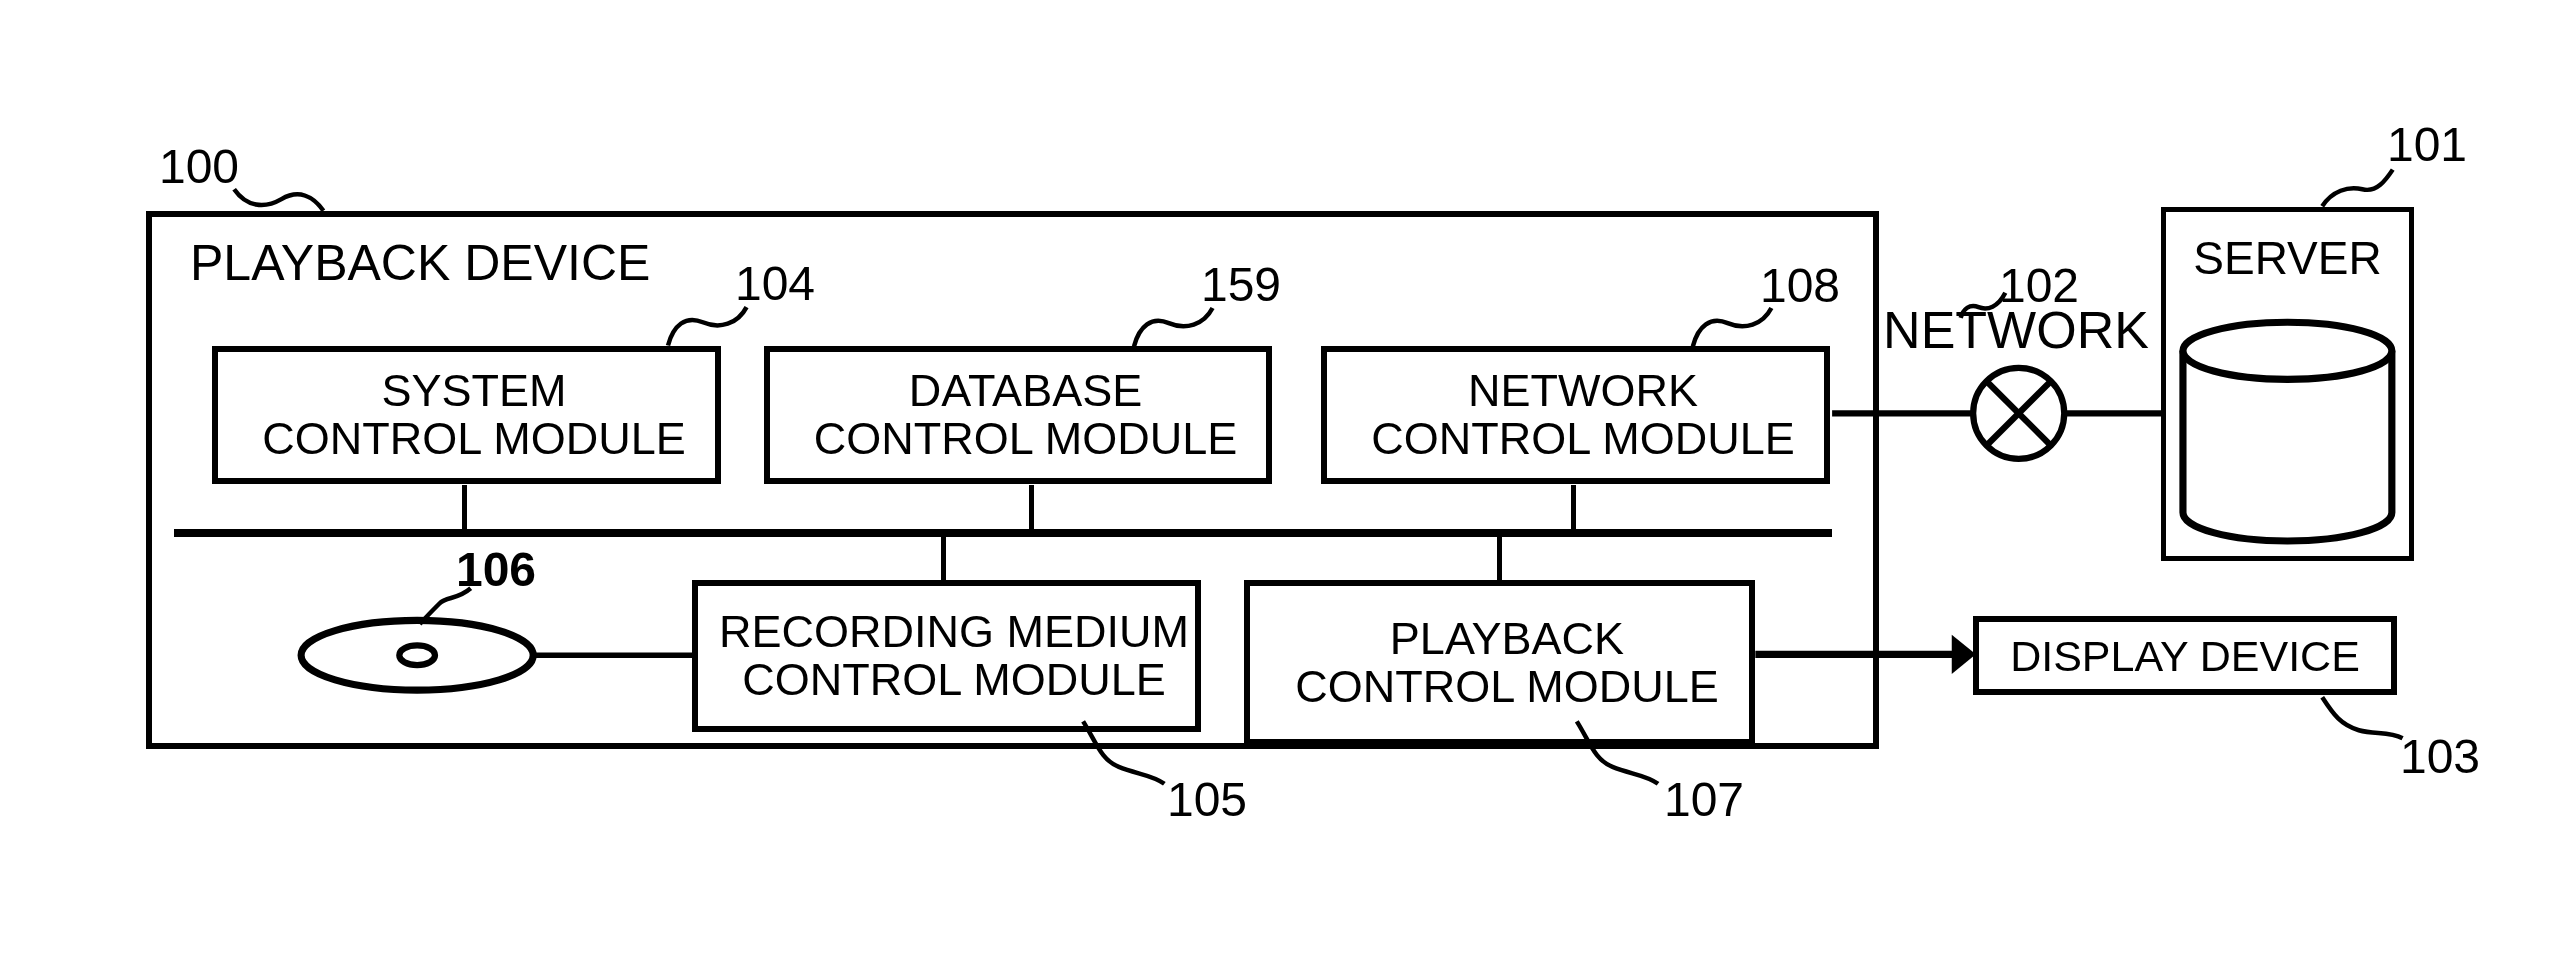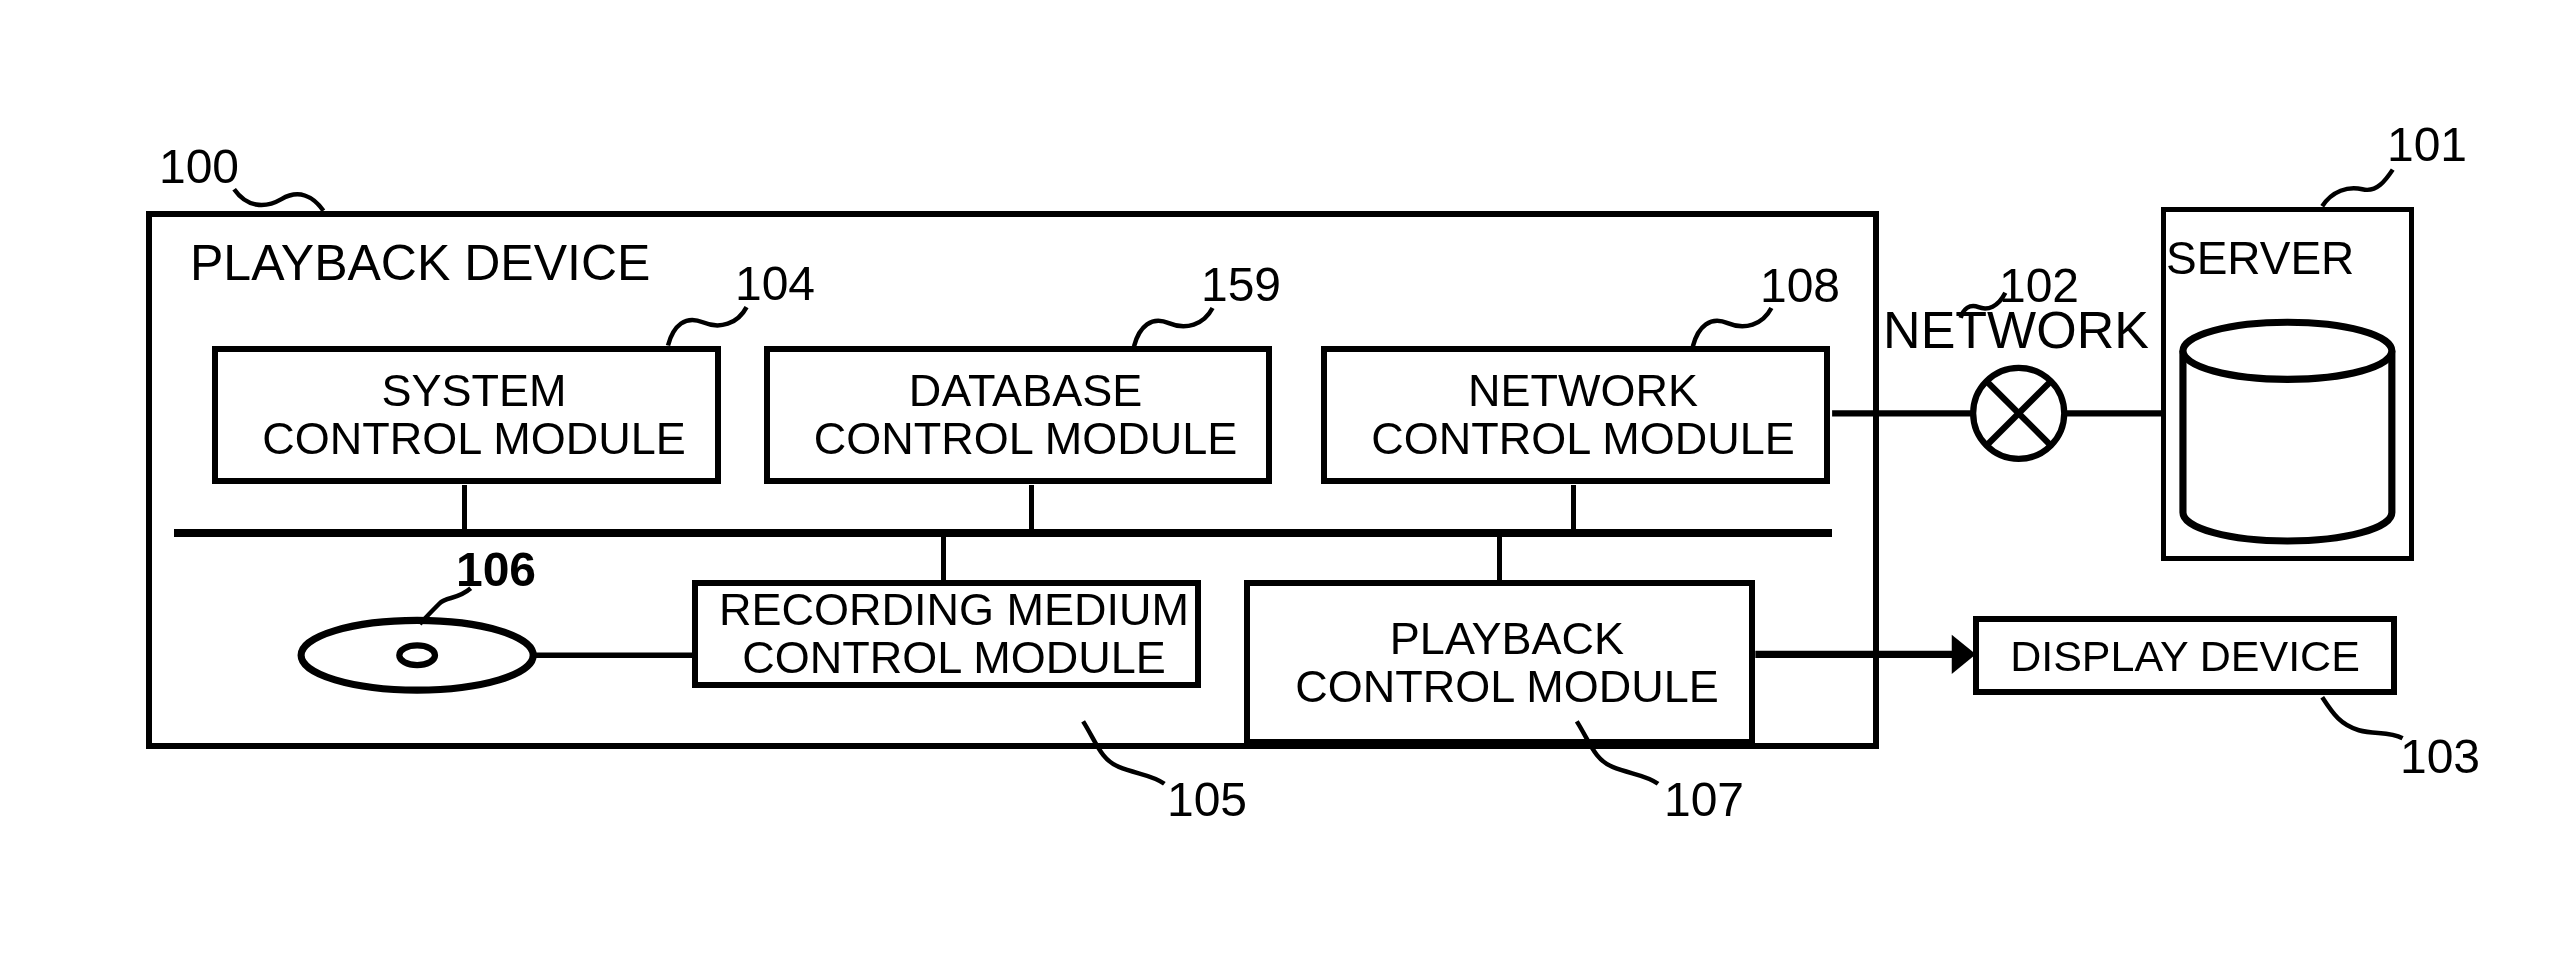--- a/index.html
+++ b/index.html
@@ -19,21 +19,21 @@
   .box {
     position: absolute;
     box-sizing: border-box;
     background: #ffffff;
     border: 6.3px solid #000000;
   }
   .outer-box   { left: 146px;  top: 211px; width: 1733px; height: 538px; }
   .system-box  { left: 212px;  top: 346px; width: 509px;  height: 138px; }
   .database-box{ left: 764px;  top: 346px; width: 508px;  height: 138px; }
   .network-box { left: 1321px; top: 346px; width: 509px;  height: 138px; }
-  .recording-box{ left: 692px; top: 580px; width: 509px;  height: 108px; }
+  .recording-box{ left: 692px; top: 580px; width: 509px;  height: 152px; }
   .playback-box{ left: 1244px; top: 580px; width: 511px;  height: 165px; }
   .display-box { left: 1973px; top: 616px; width: 424px;  height: 79px; }
   .server-box  { left: 2161px; top: 207px; width: 253px;  height: 354px; border-width: 5.4px; }
 
   .module-label {
     position: absolute;
     left: 0; right: 0;
     top: 50%;
     transform: translateY(-50%);
     text-align: center;
@@ -58,21 +58,21 @@
     transform: translateY(-50%);
     text-align: center;
     font-size: 43px;
     line-height: 1;
     white-space: nowrap;
   }
   .server-label {
     position: absolute;
     left: 0; right: 0;
     top: 23px;
-    text-align: left;
+    text-align: center;
     font-size: 46px;
     line-height: 1;
   }
   .ref {
     position: absolute;
     transform: translateX(-50%);
     font-size: 48px;
     line-height: 1;
     white-space: nowrap;
   }

